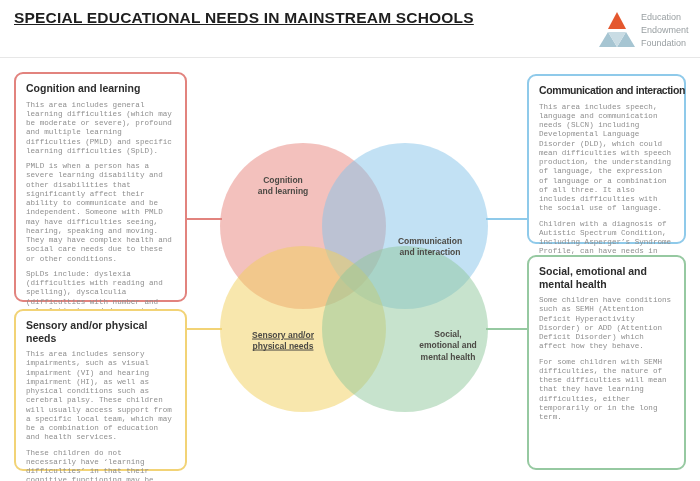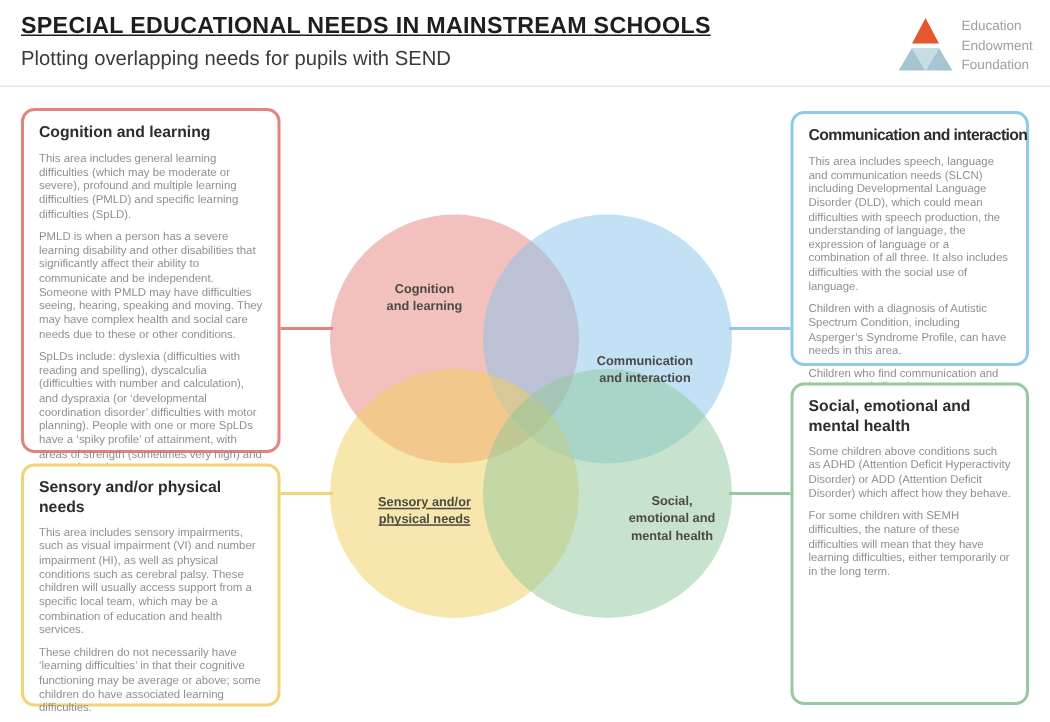--- a/index.html
+++ b/index.html
@@ -16,35 +16,34 @@
   .logo { position:absolute; left:597px; top:10px; width:100px; height:40px; }
   .logo-mark { position:absolute; left:0; top:0; }
   .logo-text { position:absolute; left:44px; top:1px; font-size:9px; color:#9aa0a3; line-height:1.45; white-space:pre-line; }
 
   .info-box {
     position:absolute; background:#fff; border:2px solid #ccc; border-radius:9px;
     padding:7px 10px 6px 10px; box-sizing:border-box;
   }
   .box-title { font-size:10.5px; font-weight:bold; color:#2d2d2d; margin:1px 0 6px 0; line-height:1.2; }
   .box-title.nowrap { white-space:nowrap; letter-spacing:-0.4px; }
-  .box-p { font-size:7.6px; line-height:1.22; color:#8f8f8f; margin:0 0 6px 0; }
+  .box-p { font-size:7.6px; line-height:1.22; color:#8f8f8f; margin:0 0 6px 0;font-family:Liberation Mono, monospace; }
 
   .venn { position:absolute; left:200px; top:125px; }
   .venn-label {
     position:absolute; transform:translate(-50%,-50%); text-align:center;
     font-size:8.5px; font-weight:bold; color:#4c4a45; line-height:1.35; white-space:pre-line;
   }
   .connector { position:absolute; height:2px; }
 </style>
 </head>
 <body>
 
 <div class="header">
   <div class="title">SPECIAL EDUCATIONAL NEEDS IN MAINSTREAM SCHOOLS</div>
-  <div class="subtitle">Plotting overlapping needs for pupils with SEND</div>
 </div>
 
 <div class="logo">
   <svg class="logo-mark" width="40" height="40" viewBox="0 0 40 40">
     <polygon points="20,2 29,19 11,19" fill="#E4572E"></polygon>
     <polygon points="2,37 11,22 20,37" fill="#A6C5D2"></polygon>
     <polygon points="20,37 29,22 38,37" fill="#A6C5D2"></polygon>
     <polygon points="11,22 29,22 20,37" fill="#C9DCE4"></polygon>
   </svg>
   <div class="logo-text">Education
@@ -54,21 +53,21 @@
 
 <div class="divider"></div>
 
 <svg class="venn" width="310" height="300" viewBox="0 0 310 300">
   <circle cx="103" cy="101" r="83" fill-opacity="0.5" fill="#E8837B"></circle>
   <circle cx="205" cy="101" r="83" fill-opacity="0.5" fill="#85C3E9"></circle>
   <circle cx="103" cy="204" r="83" fill-opacity="0.5" fill="#F2CF5B"></circle>
   <circle cx="205" cy="204" r="83" fill-opacity="0.5" fill="#8FC79B"></circle>
 </svg>
 
-<div class="venn-label" style="left:283px; top:199px;">Cognition
+<div class="venn-label" style="left:283px; top:186px;">Cognition
 and learning</div>
 <div class="venn-label" style="left:430px; top:199px;margin-top:48px;">Communication
 and interaction</div>
 <div class="venn-label" style="left:283px; top:341px;text-decoration:underline;">Sensory and/or
 physical needs</div>
 <div class="venn-label" style="left:448px; top:346px;">Social,
 emotional and
 mental health</div>
 
 <div class="connector" style="left: 187px; top: 218px; width: 35px; background: rgb(226, 131, 126);"></div>
@@ -78,28 +77,28 @@
 
 <div class="info-box" style="left: 14px; top: 72px; width: 173px; height: 230px; border-color: rgb(226, 131, 126);">
   <div class="box-title">Cognition and learning</div>
   <p class="box-p">This area includes general learning difficulties (which may be moderate or severe), profound and multiple learning difficulties (PMLD) and specific learning difficulties (SpLD).</p>
   <p class="box-p">PMLD is when a person has a severe learning disability and other disabilities that significantly affect their ability to communicate and be independent. Someone with PMLD may have difficulties seeing, hearing, speaking and moving. They may have complex health and social care needs due to these or other conditions.</p>
   <p class="box-p">SpLDs include: dyslexia (difficulties with reading and spelling), dyscalculia (difficulties with number and calculation), and dyspraxia (or ‘developmental coordination disorder’ difficulties with motor planning). People with one or more SpLDs have a ‘spiky profile’ of attainment, with areas of strength (sometimes very high) and areas of need.</p>
 </div>
 
 <div class="info-box" style="left: 14px; top: 309px; width: 173px; height: 162px; border-color: rgb(242, 211, 118);">
   <div class="box-title">Sensory and/or physical needs</div>
-  <p class="box-p">This area includes sensory impairments, such as visual impairment (VI) and number impairment (HI), as well as physical conditions such as cerebral palsy. These children will usually access support from a specific local team, which may be a combination of education and health services.</p>
+  <p class="box-p">This area includes sensory impairments, such as visual impairment (VI) and hearing impairment (HI), as well as physical conditions such as cerebral palsy. These children will usually access support from a specific local team, which may be a combination of education and health services.</p>
   <p class="box-p">These children do not necessarily have ‘learning difficulties’ in that their cognitive functioning may be average or above; some children do have associated learning difficulties.</p>
 </div>
 
 <div class="info-box" style="left: 527px; top: 74px; width: 159px; height: 170px; border-color: rgb(143, 202, 234);">
   <div class="box-title nowrap">Communication and interaction</div>
   <p class="box-p">This area includes speech, language and communication needs (SLCN) including Developmental Language Disorder (DLD), which could mean difficulties with speech production, the understanding of language, the expression of language or a combination of all three. It also includes difficulties with the social use of language.</p>
   <p class="box-p">Children with a diagnosis of Autistic Spectrum Condition, including Asperger’s Syndrome Profile, can have needs in this area.</p>
   <p class="box-p">Children who find communication and interaction challenging may or may not also have learning difficulties.</p>
 </div>
 
 <div class="info-box" style="left: 527px; top: 255px; width: 159px; height: 215px; border-color: rgb(150, 201, 161);">
   <div class="box-title" style="width:110px;">Social, emotional and mental health</div>
-  <p class="box-p">Some children above conditions such as ADHD (Attention Deficit Hyperactivity Disorder) or ADD (Attention Deficit Disorder) which affect how they behave.</p>
+  <p class="box-p">Some children have conditions such as SEMH (Attention Deficit Hyperactivity Disorder) or ADD (Attention Deficit Disorder) which affect how they behave.</p>
   <p class="box-p">For some children with SEMH difficulties, the nature of these difficulties will mean that they have learning difficulties, either temporarily or in the long term.</p>
 </div>
 
 </body></html>

